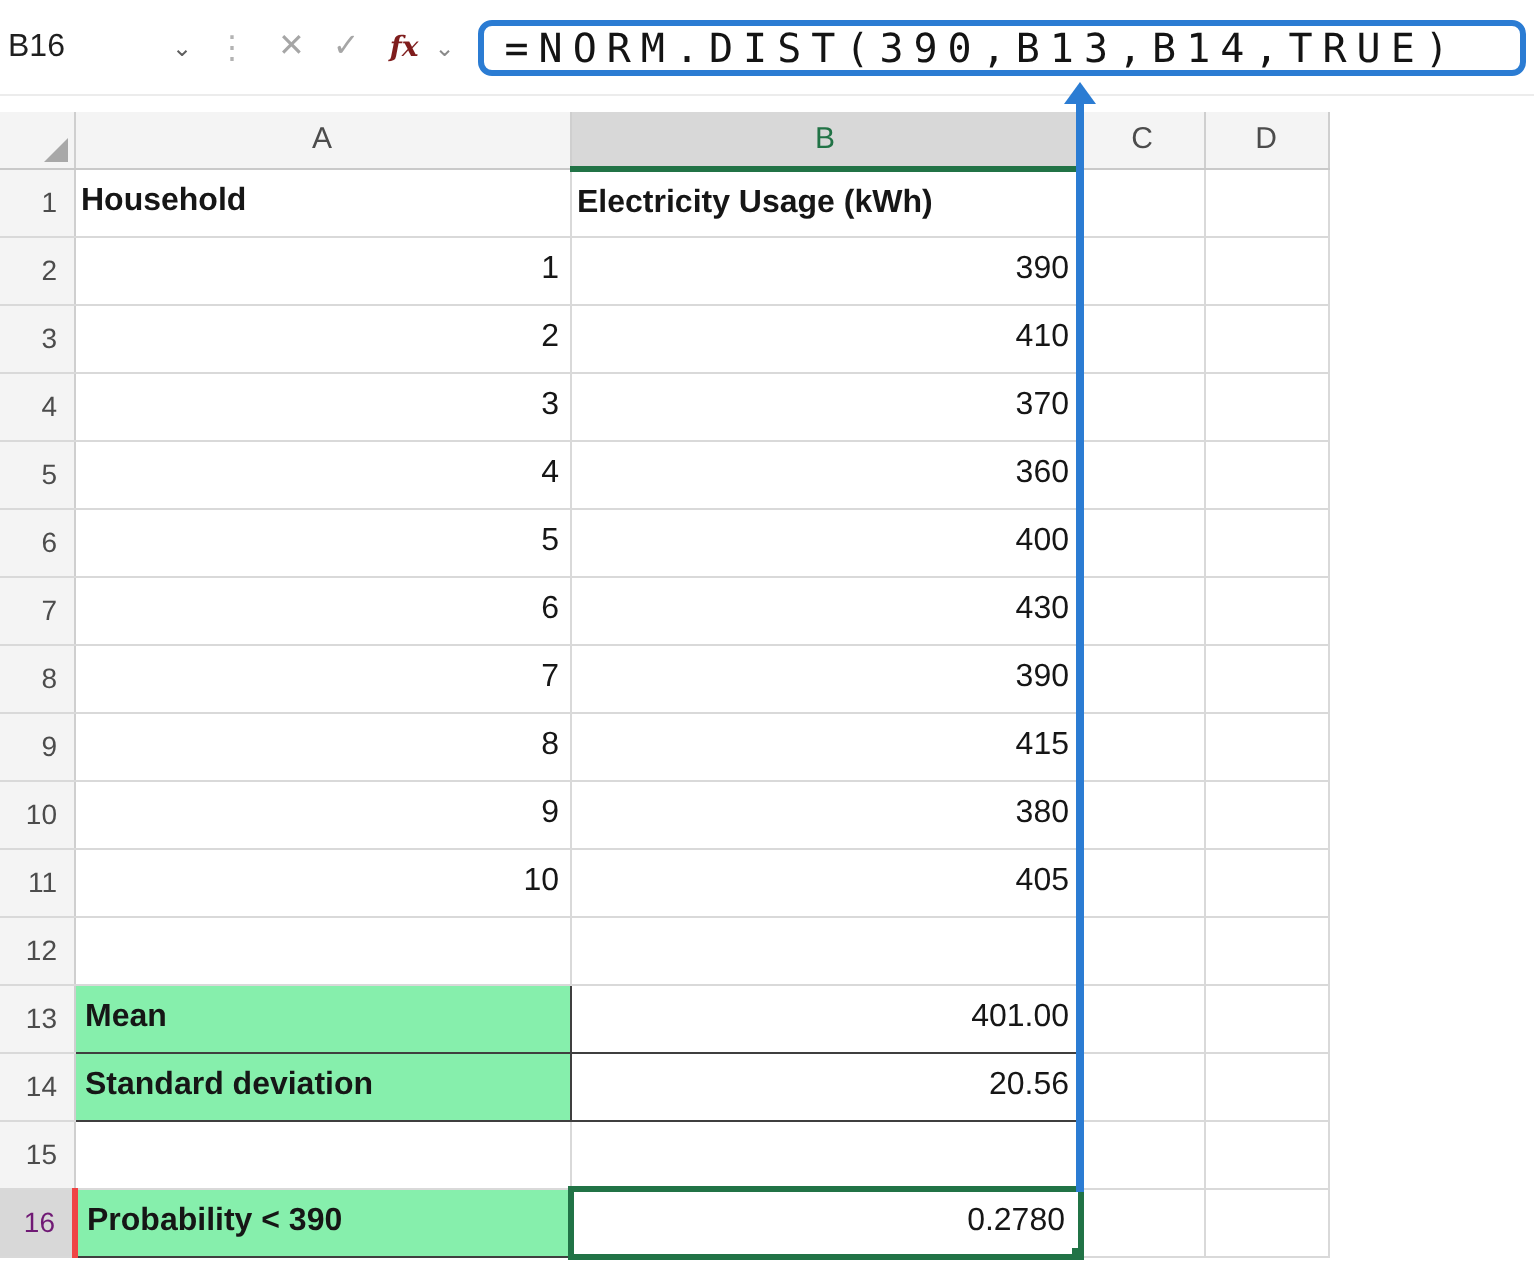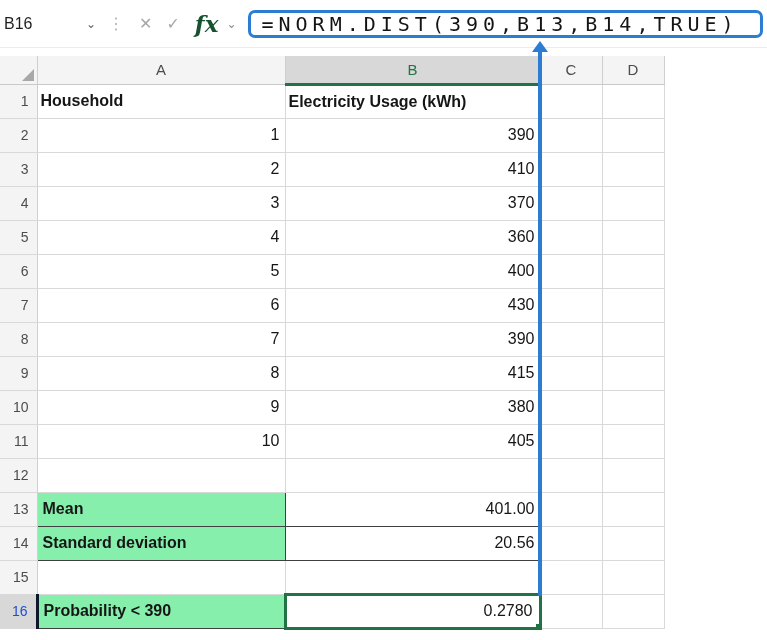--- a/index.html
+++ b/index.html
@@ -18,21 +18,21 @@
   .name-box {
     width:104px; height:30px; display:flex; align-items:center;
     justify-content:space-between; padding:0 8px 0 4px;
     font-size:16px; color:#1f1f1f; cursor:default;
   }
   .chev { color:#5f5f5f; font-size:12px; line-height:1; }
   .dots { color:#b3b3b3; font-size:16px; margin:0 8px 0 4px; }
   .fb-btn { color:#a6a6a6; font-size:16px; margin:0 7px; line-height:1; }
   .fx {
     font-family:"DejaVu Serif", serif; font-style:italic; font-weight:bold;
-    color:#14532d; font-size:23px; margin:0 4px 0 8px;
+    color:#7f1d1d; font-size:14px; margin:0 4px 0 8px;
   }
   .fx-chev { color:#8a8a8a; font-size:12px; margin:0 4px; }
   .formula-box {
     flex:1; height:28px; margin:0 4px 0 8px; padding:0 10px;
     border:3px solid #2b7cd3; border-radius:7px;
     display:flex; align-items:center;
     font-family:"DejaVu Sans Mono", monospace; font-size:20px; letter-spacing:5px;
     color:#141414; white-space:nowrap; overflow:hidden;
   }
 
@@ -69,21 +69,21 @@
     border-bottom:3px solid #217346;
   }
 
   tbody th {
     background:#f4f4f4; font-weight:normal; font-size:14px; color:#4c4c4c;
     text-align:right; padding:0 8px 0 0; vertical-align:middle;
     border-right:1px solid #cfcfcf; border-bottom:1px solid #d9d9d9;
     cursor:default;
   }
   tbody th.sel-row {
-    background:#d8d8d8; color:#1d4ed8; border-right:3px solid #0f172a;
+    background:#d8d8d8; color:#701a75; border-right:3px solid #ef4444;
   }
 
   td {
     height:34px; padding:0; vertical-align:middle;
     border-right:1px solid #d9d9d9; border-bottom:1px solid #d9d9d9;
     font-size:16px; color:#161616; background:#fff; cursor:default;
     overflow:hidden; white-space:nowrap;
   }
   td.left { text-align:left; padding-left:3px; }
   td.num  { text-align:right; padding-right:5px; }

